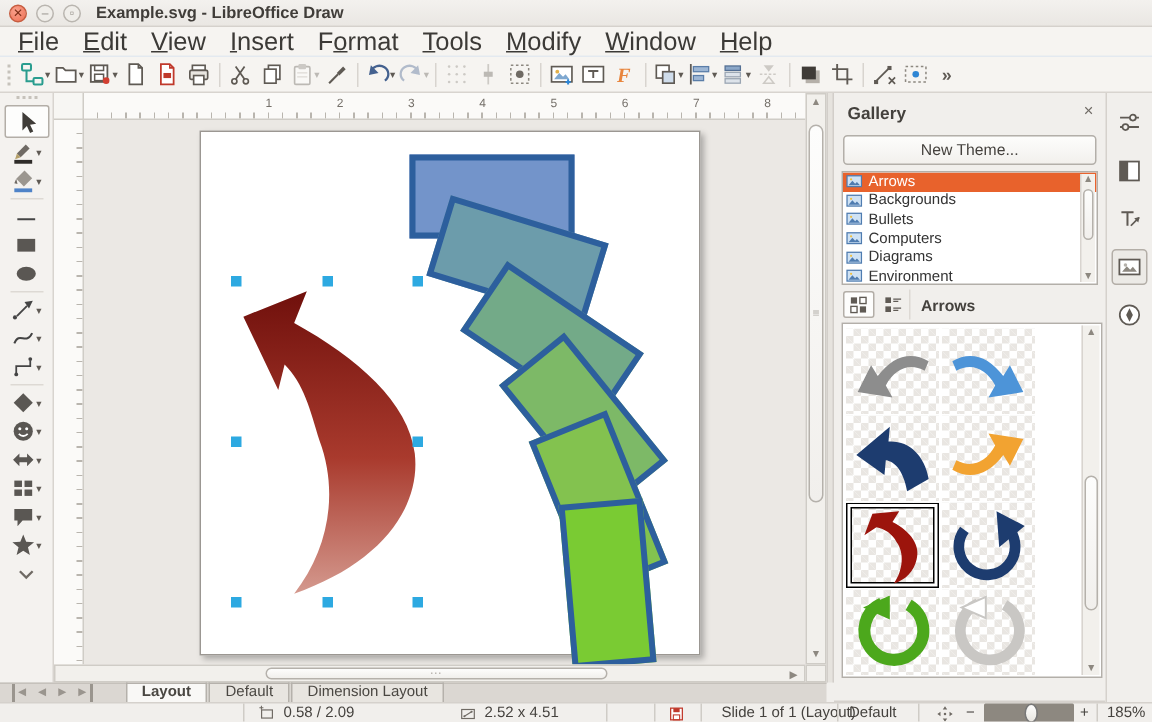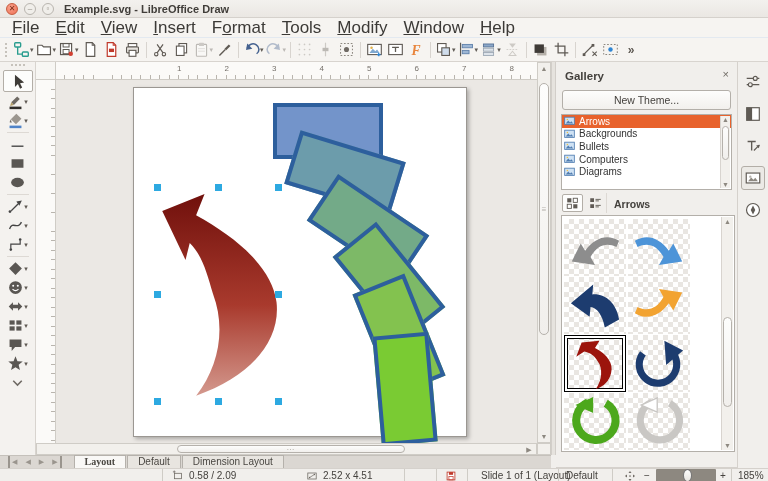--- a/index.html
+++ b/index.html
@@ -776,20 +776,26 @@
             <use href="#sym-theme"></use>
           </svg>
           <span>Computers</span>
         </div>
         <div class="theme-item">
           <svg viewBox="0 0 13 11">
             <use href="#sym-theme"></use>
           </svg>
           <span>Diagrams</span>
         </div>
+        <div class="theme-item">
+          <svg viewBox="0 0 13 11">
+            <use href="#sym-theme"></use>
+          </svg>
+          <span>Environment</span>
+        </div>
       </div>
     <div id="theme-scroll">
       <div class="sarrow" style="top:0">▲</div>
       <div class="sthumb" style="top:10px; height:34px"></div>
       <div class="sarrow" style="bottom:0">▼</div>
     </div>
   </div>
   <div class="view-btn active" style="left:6px">
       <svg viewBox="0 0 20 20">
         <use href="#sym-viewgrid"></use>
@@ -879,21 +885,21 @@
         <use href="#sym-navigator"></use>
       </svg>
     </div>
   </div>
 
 <div id="tabsbar" class="abs">
     <span class="tab-nav bar-left">◀</span>
     <span class="tab-nav">◀</span>
     <span class="tab-nav">▶</span>
     <span class="tab-nav bar-right">▶</span>
-    <div class="page-tab active" style="margin-left: 12px; font-family: Liberation Serif, serif;">Layout</div>
+    <div class="page-tab active" style="margin-left: 22px;">Layout</div>
     <div class="page-tab">Default</div>
     <div class="page-tab">Dimension Layout</div>
   </div>
 
 <div id="statusbar" class="abs">
   <span class="abs ssep" style="left:162px"></span>
   <span class="abs sicon" style="left:172px"><svg viewBox="0 0 20 20">
         <use href="#sym-statpos"></use>
       </svg></span>
   <span class="abs" style="left:189px">0.58 / 2.09</span>

